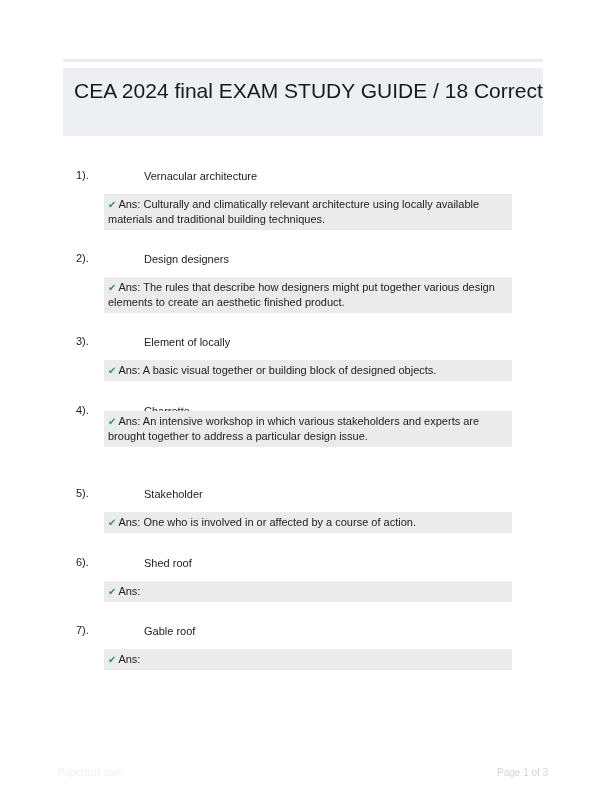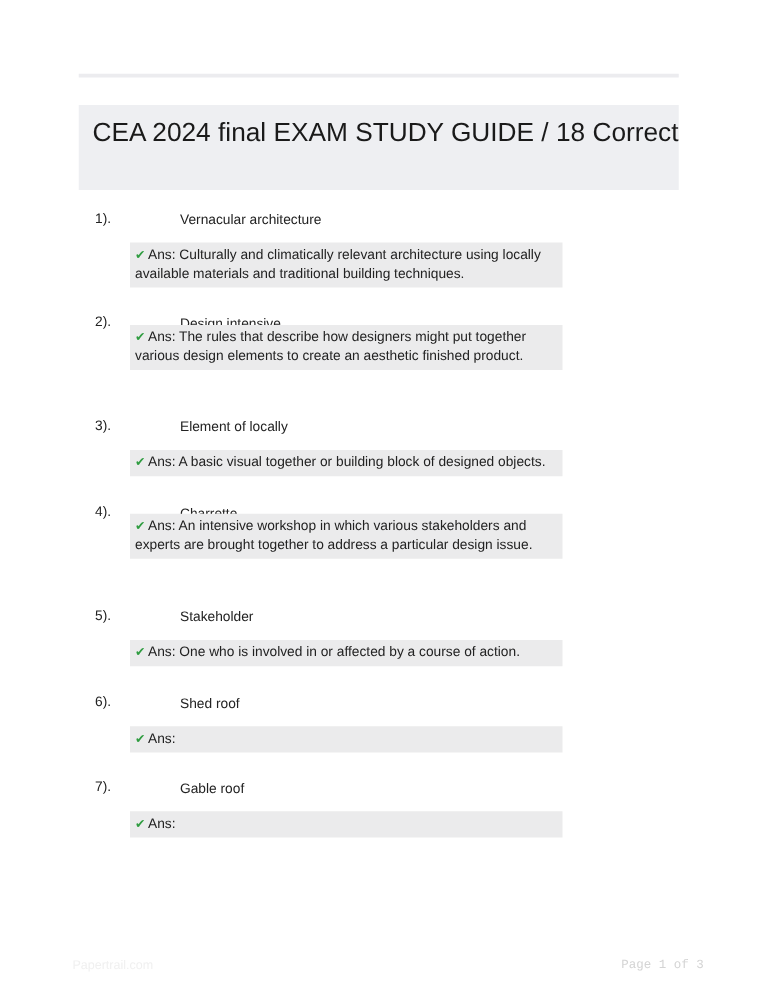--- a/index.html
+++ b/index.html
@@ -1,32 +1,32 @@
 <!DOCTYPE html>
 <html><head>
 <meta charset="utf-8">
 <style>
   html, body { margin: 0; padding: 0; background: #ffffff; }
   body { width: 606px; height: 800px; position: relative; overflow: hidden;
          font-family: "Liberation Sans", "DejaVu Sans", sans-serif; color: #222; }
   .top-rule { position: absolute; left: 63px; top: 59px; width: 480px; height: 3px; background: #ececef; }
-  .title-box { position: absolute; left: 63px; top: 84px; width: 480px; height: 68px;
+  .title-box { position: absolute; left: 63px; top: 68px; width: 480px; height: 68px;
                background: #eeeff2; box-sizing: border-box; padding: 10px 0 0 9px; }
   .title { font-size: 21px; line-height: 25px; color: #1a1a1a; margin: 0; font-weight: normal; }
   .title .l1 { display:block; padding-left: 2px; }
   .qlist { position: absolute; left: 0; top: 0; width: 606px; }
   .q { position: absolute; left: 0; width: 606px; }
   .q-num { position: absolute; left: 76px; top: 0; font-size: 11px; color: #222; }
   .q-text { position: absolute; left: 103px; top: 1px; font-size: 11px; color: #222; margin-left: 41px; }
-  .ans { position: absolute; left: 104px; width: 346px; background: #ebebec; box-sizing: border-box;
+  .ans { position: absolute; left: 104px; width: 408px; background: #ebebec; box-sizing: border-box;
          padding: 3px 0 3px 4px; font-size: 11px; line-height: 15px; color: #222; }
   .check { color: #2e9c3f; font-size: 10px; margin-right: 2px; }
   .footer-left { position: absolute; left: 58px; top: 767px; font-size: 10px; color: #f0f0f0; }
   .footer-right { position: absolute; left: 497px; top: 767px; font-size: 10px; color: #d4d4d4;
-                  font-family: Liberation Mono, monospace; }
+                  font-family: Liberation Sans, sans-serif; }
 </style>
 </head>
 <body>
 
 <div class="top-rule"></div>
 
 <div class="title-box">
   <h1 class="title">
     <span class="l1">CEA 2024 final EXAM STUDY GUIDE / 18 Correct</span>
   </h1>
@@ -37,22 +37,22 @@
   <div class="q" style="top:169px">
     <span class="q-num">1).</span>
     <span class="q-text">Vernacular architecture</span>
     <div class="ans" style="top:25px">
       <span class="check">✔</span><span>Ans: Culturally and climatically relevant architecture using locally available materials and traditional building techniques.</span>
     </div>
   </div>
 
   <div class="q" style="top:252px">
     <span class="q-num">2).</span>
-    <span class="q-text">Design intensive</span>
-    <div class="ans" style="top:8px">
+    <span class="q-text">Design designers</span>
+    <div class="ans" style="top:25px">
       <span class="check">✔</span><span>Ans: The rules that describe how designers might put together various design elements to create an aesthetic finished product.</span>
     </div>
   </div>
 
   <div class="q" style="top:335px">
     <span class="q-num">3).</span>
     <span class="q-text">Element of locally</span>
     <div class="ans" style="top:25px">
       <span class="check">✔</span><span>Ans: A basic visual together or building block of designed objects.</span>
     </div>

